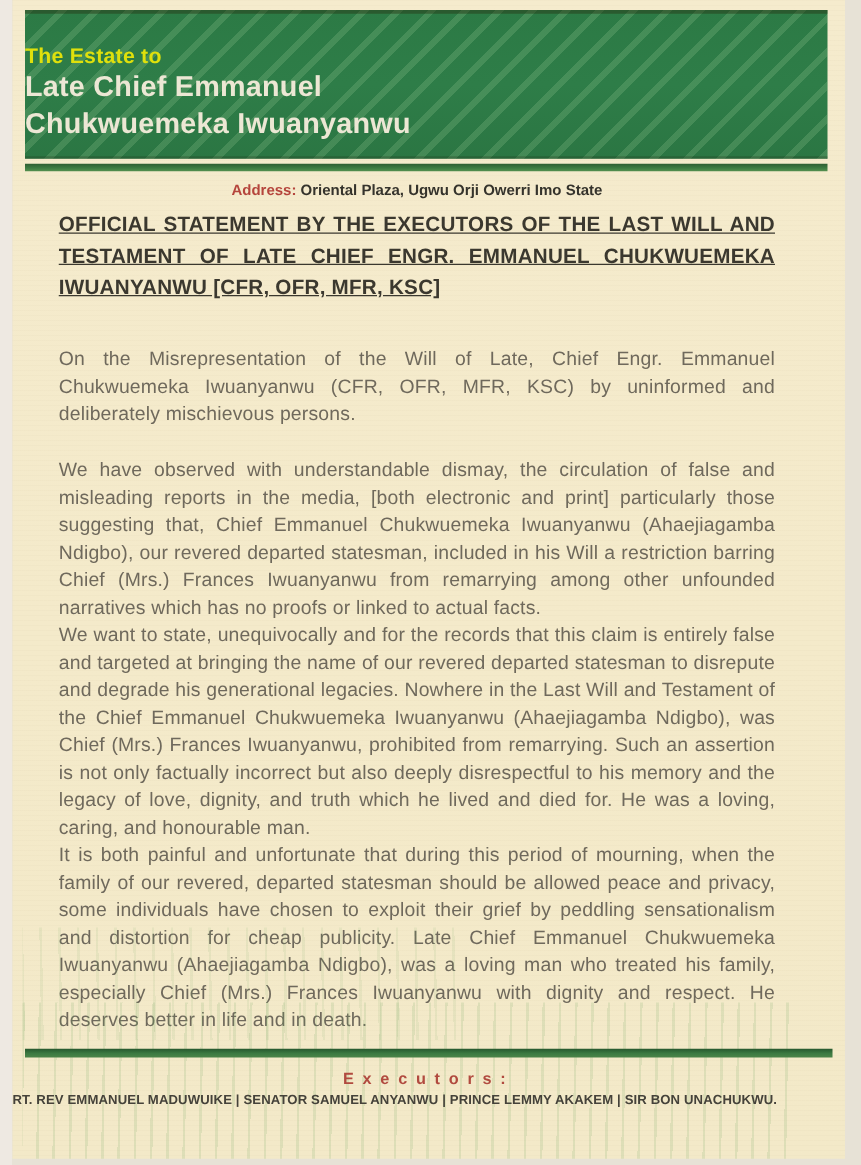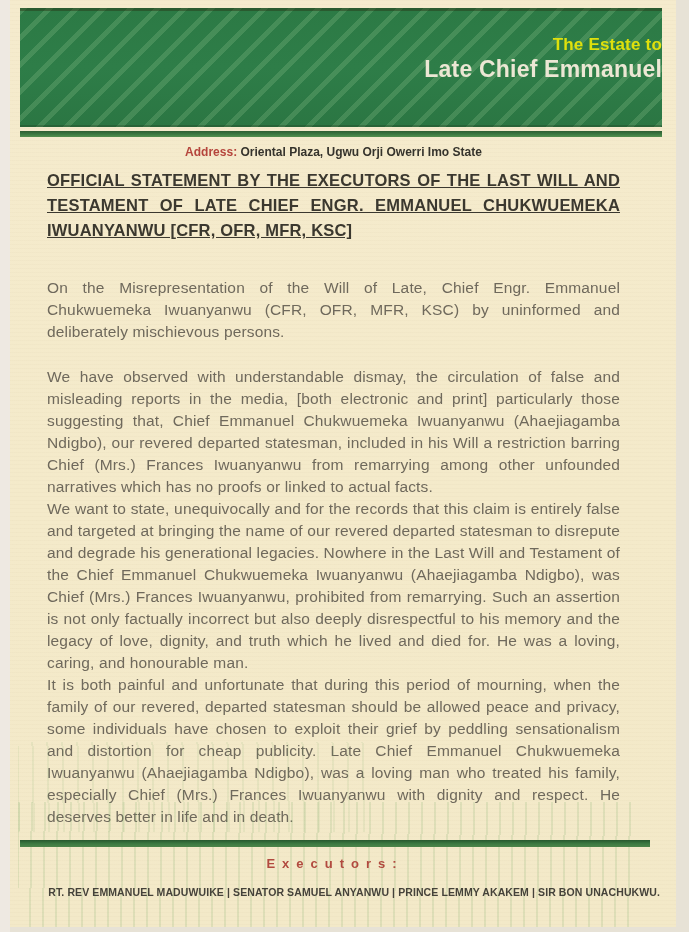--- a/index.html
+++ b/index.html
@@ -31,21 +31,21 @@
   .banner {
     position: absolute;
     left: 10px;
     right: 14px;
     top: 8px;
     height: 119px;
     background:
       repeating-linear-gradient(135deg, rgba(170,215,160,0.20) 0 5px, rgba(0,0,0,0) 5px 19px),
       linear-gradient(180deg, #2c7a45 0%, #2e7d48 50%, #2b7643 100%);
     box-shadow: inset 0 3px 0 rgba(40,50,20,0.45), inset 0 -2px 0 rgba(30,45,20,0.25);
-    text-align: right;
+    text-align: left;
     padding-top: 27px;
     box-sizing: border-box;
   }
   .banner-super {
     font-size: 17px;
     font-weight: 600;
     color: #dfe00c;
     letter-spacing: 0.2px;
     line-height: 20px;
   }
@@ -99,40 +99,40 @@
     color: #6f695c;
     text-align: justify;
     letter-spacing: 0.15px;
   }
   .bodytext p { margin: 0; }
   .bodytext p.gap-after { margin-bottom: 23px; margin-top: 34px; }
   
   .footer {
     position: absolute;
     left: 0;
-    right: 16px;
+    right: 0;
     bottom: 0;
-    padding-bottom: 29px;
+    padding-bottom: 41px;
   }
   .footer-rule {
     margin: 0 10px 9px 10px;
     height: 7px;
     background: linear-gradient(180deg, #27582e 0%, #3c7a42 55%, #4c8449 100%);
   }
   .executors-label {
     text-align: center;
     font-size: 13px;
     font-weight: 700;
     color: #b14a3f;
     letter-spacing: 7px;
     line-height: 16px;
   }
   .executors-names {
-    margin-top: 14px;
-    text-align: right;
+    margin-top: 3px;
+    text-align: left;
     font-size: 10.5px;
     font-weight: 700;
     color: #45423a;
     letter-spacing: 0.1px;
   }
   
   .bleed {
     position: absolute;
     left: 8px;
     right: 40px;
@@ -153,20 +153,21 @@
 </style>
 </head>
 <body>
 
 <div class="scan-frame">
   <div class="page">
 
     <div class="banner">
       <div class="banner-super">The Estate to</div>
       <div class="banner-title">Late Chief Emmanuel</div>
+      <div class="banner-title">Chukwuemeka Iwuanyanwu</div>
     </div>
 
     <div class="rule rule-top"></div>
 
     <div class="content">
       <div class="address-line">
         <span class="address-label">Address:</span>
         <span>Oriental Plaza, Ugwu Orji Owerri Imo State</span>
       </div>
 

